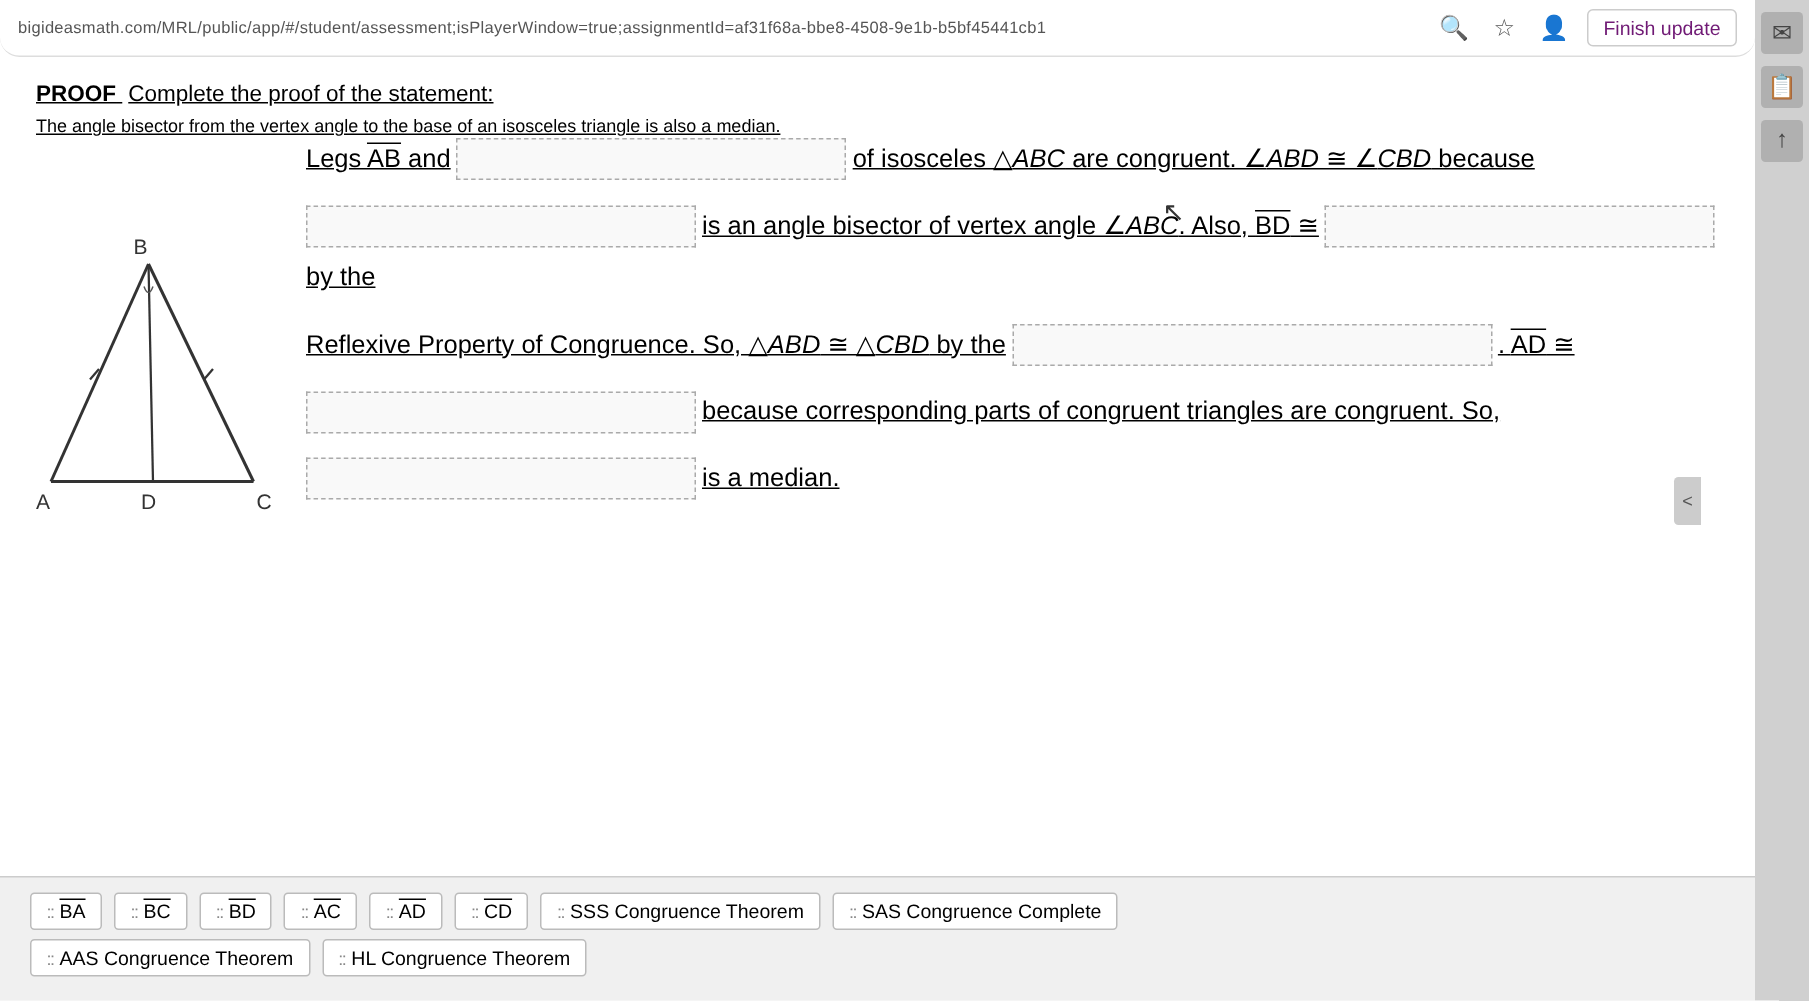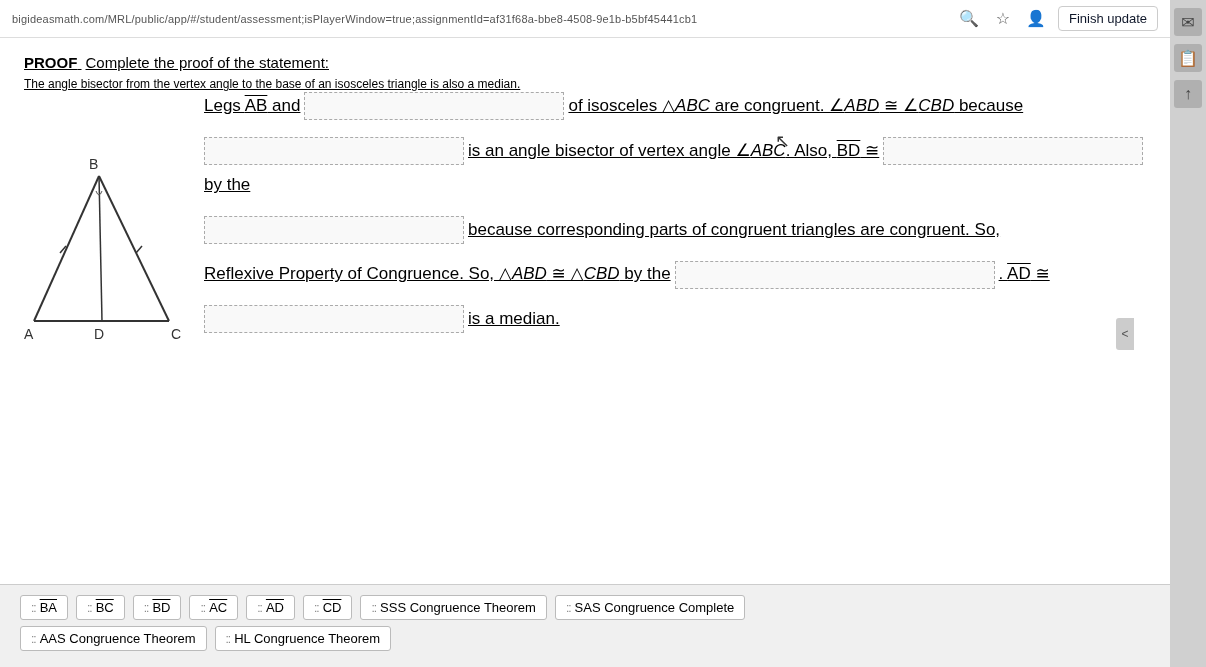--- a/index.html
+++ b/index.html
@@ -19,20 +19,21 @@
       overflow: hidden;
     }
 
     .top-bar {
       display: flex;
       align-items: center;
       justify-content: space-between;
       padding: 6px 12px;
       background: #fff;
       border-bottom: 1px solid #ddd;
+      border-radius: 13px;
     }
 
     .top-bar-left {
       display: flex;
       align-items: center;
       gap: 8px;
     }
 
     .url-bar {
       font-size: 11px;
@@ -55,21 +56,21 @@
       padding: 2px 4px;
     }
 
     .finish-update-btn {
       background: #fff;
       border: 1px solid #ccc;
       border-radius: 4px;
       padding: 4px 10px;
       font-size: 13px;
       cursor: pointer;
-      color: #0f172a;
+      color: #701a75;
     }
 
     .proof-area {
       padding: 16px 24px;
       text-decoration: underline;
     }
 
     .proof-title {
       font-size: 15px;
       font-weight: bold;
@@ -272,28 +273,28 @@
         </div>
 
         <div class="proof-line">
           <span class="fill-box fill-box-lg"></span>
           <span>is an angle bisector of vertex angle ∠<em>ABC</em>. Also, <span class="overline">BD</span> ≅</span>
           <span class="fill-box fill-box-lg"></span>
           <span>by the</span>
         </div>
 
         <div class="proof-line">
-          <span class="fill-box fill-box-lg"></span>
-          <span>because corresponding parts of congruent triangles are congruent. So,</span>
-        </div>
-
-        <div class="proof-line">
           <span>Reflexive Property of Congruence. So, △<em>ABD</em> ≅ △<em>CBD</em> by the</span>
           <span class="fill-box fill-box-xl"></span>
           <span>. <span class="overline">AD</span> ≅</span>
+        </div>
+
+        <div class="proof-line">
+          <span class="fill-box fill-box-lg"></span>
+          <span>because corresponding parts of congruent triangles are congruent. So,</span>
         </div>
 
         <div class="proof-line">
           <span class="fill-box fill-box-lg"></span>
           <span>is a median.</span>
         </div>
 
       </div>
     </div>
   </div>

